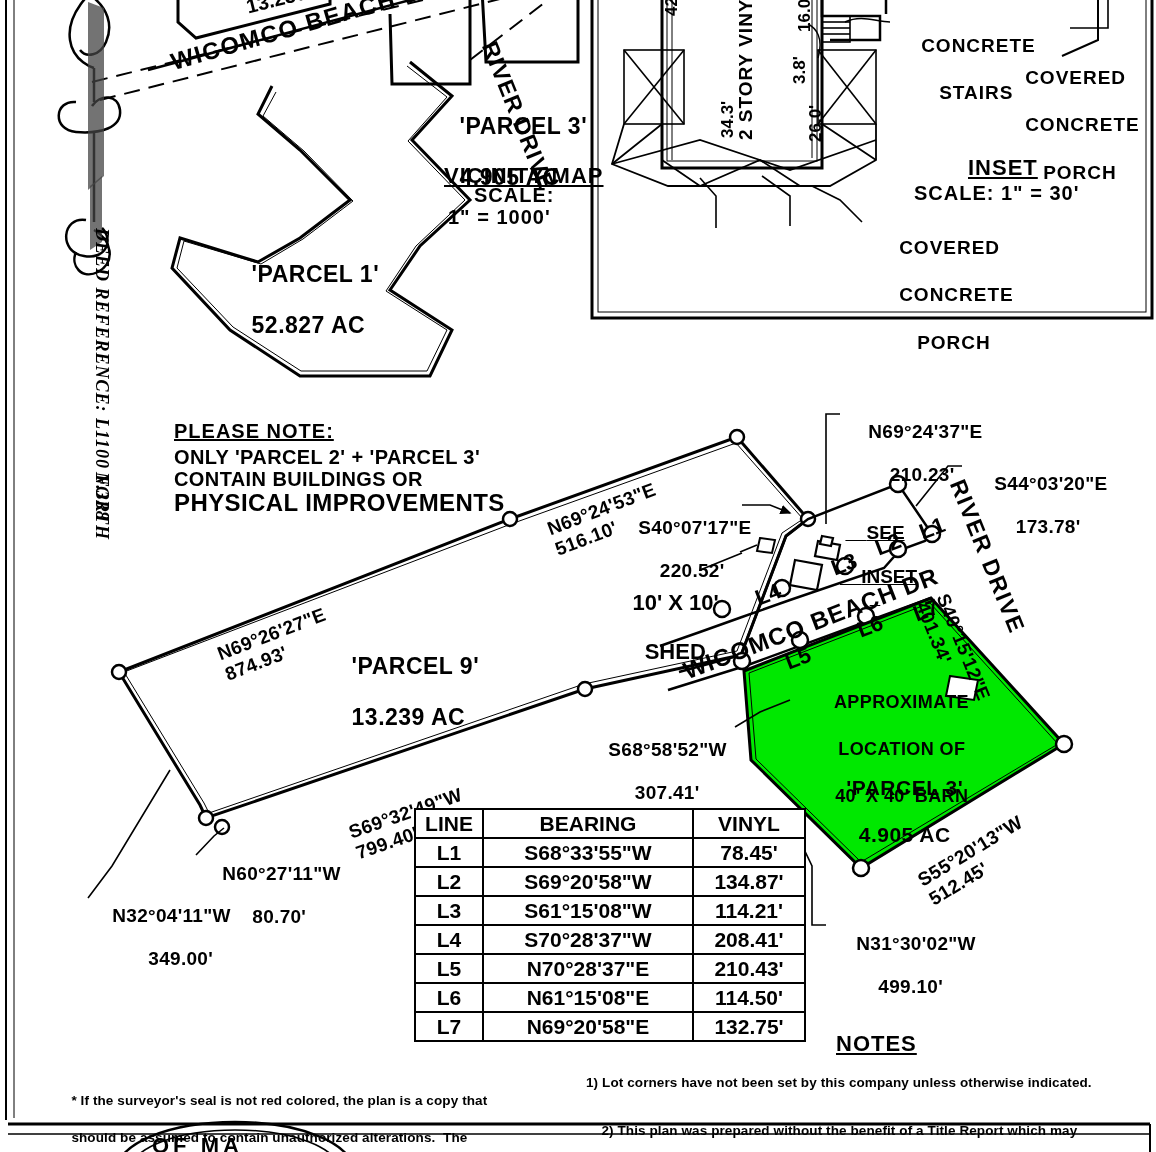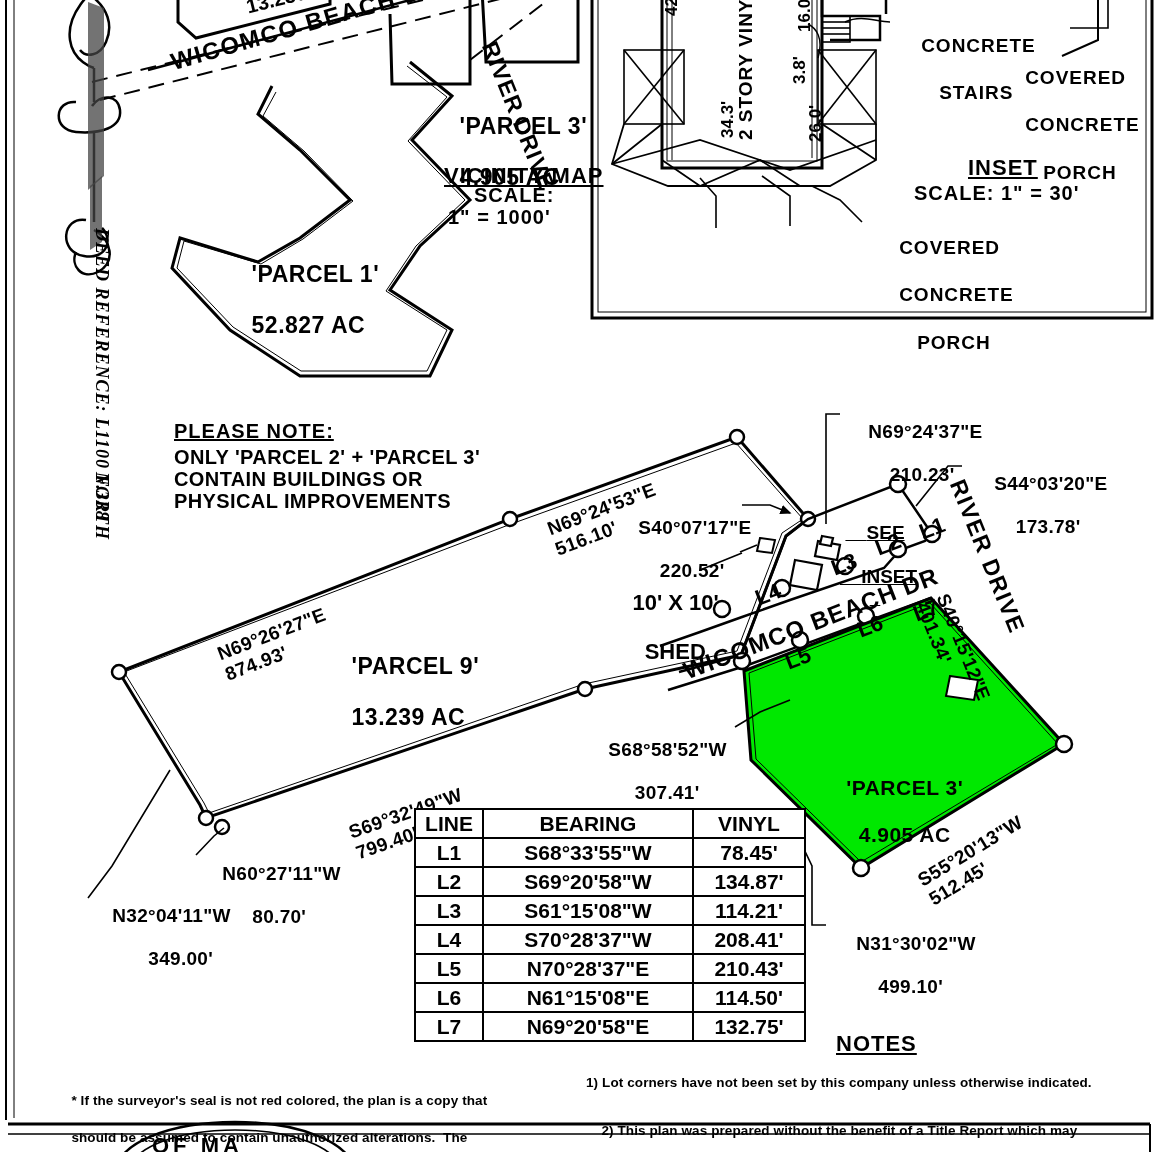--- a/index.html
+++ b/index.html
@@ -288,21 +288,21 @@
     <span>CONCRETE</span><br>
     <span style="margin-left:18px;">PORCH</span>
   </div>
 
   <div class="txt b ul" style="left:968px;top:156px;font-size:22px;letter-spacing:1px;">INSET</div>
   <div class="txt b" style="left:914px;top:182px;font-size:20px;letter-spacing:1px;">SCALE: 1" = 30'</div>
 
   <div class="txt b ul" style="left:174px;top:420px;font-size:20px;letter-spacing:1px;">PLEASE NOTE:</div>
   <div class="txt b" style="left:174px;top:446px;font-size:20px;letter-spacing:.4px;">ONLY 'PARCEL 2' + 'PARCEL 3'</div>
   <div class="txt b" style="left:174px;top:468px;font-size:20px;letter-spacing:.4px;">CONTAIN BUILDINGS OR</div>
-  <div class="txt b" style="left:174px;top:490px;font-size:20px;letter-spacing:.4px;">PHYSICAL IMPROVEMENTS</div>
+  <div class="txt b" style="left:174px;top:490px;font-size:24px;letter-spacing:.4px;">PHYSICAL IMPROVEMENTS</div>
 
   <div class="txt bear" style="left:516px;top:508px;transform:rotate(-21deg);transform-origin:0 0;">
     <span>N69°24'53"E</span>
     <span>516.10'</span>
   </div>
 
   <div class="txt bear" style="left:186px;top:633px;transform:rotate(-21deg);transform-origin:0 0;">
     <span>N69°26'27"E</span>
     <span>874.93'</span>
   </div>
@@ -379,20 +379,25 @@
               transform:rotate(68deg);transform-origin:0 0;">RIVER DRIVE</div>
 
   <div class="txt lcode" style="left:916px;top:522px;transform:rotate(-21deg);transform-origin:0 0;">L1</div>
   <div class="txt lcode" style="left:872px;top:538px;transform:rotate(-21deg);transform-origin:0 0;">L2</div>
   <div class="txt lcode" style="left:828px;top:558px;transform:rotate(-21deg);transform-origin:0 0;">L3</div>
   <div class="txt lcode" style="left:752px;top:588px;transform:rotate(-21deg);transform-origin:0 0;">L4</div>
   <div class="txt lcode" style="left:782px;top:652px;transform:rotate(-21deg);transform-origin:0 0;">L5</div>
   <div class="txt lcode" style="left:854px;top:620px;transform:rotate(-21deg);transform-origin:0 0;">L6</div>
   <div class="txt lcode" style="left:910px;top:604px;transform:rotate(-21deg);transform-origin:0 0;">L7</div>
 
+  <div class="txt b ctr" style="left:806px;top:668px;width:170px;font-size:18px;line-height:1.3;letter-spacing:.4px;">
+    <span>APPROXIMATE</span><br>
+    <span>LOCATION OF</span><br>
+    <span>40' X 40' BARN</span>
+  </div>
 
   <div class="txt parcel-lbl ctr" style="left:812px;top:752px;width:160px;font-size:21px;">
     <span>'PARCEL 3'</span><br>
     <span>4.905 AC</span>
   </div>
 
   <table id="line-table">
     <thead>
       <tr>
         <th class="ln">LINE</th>

